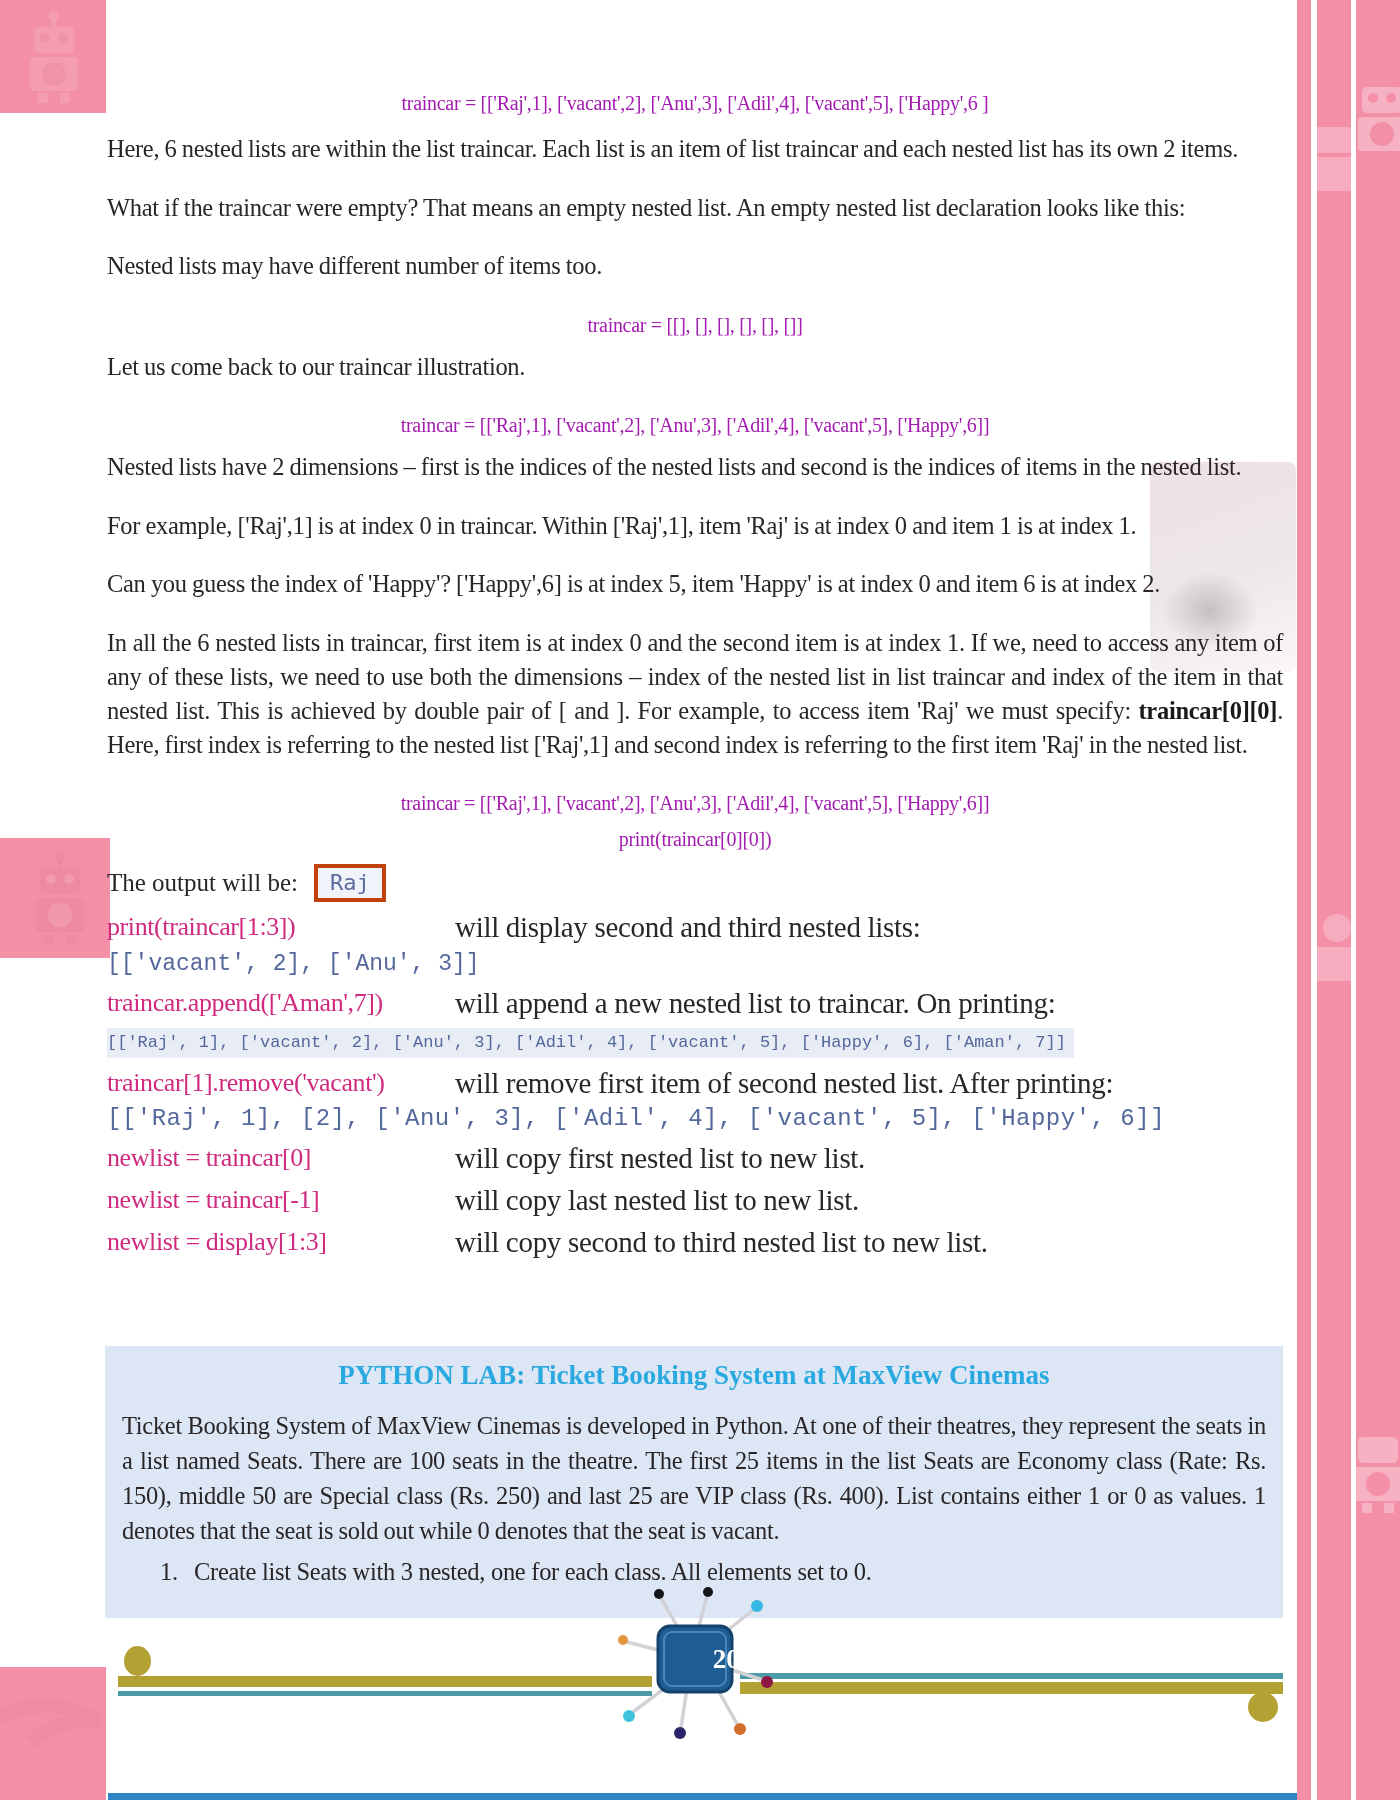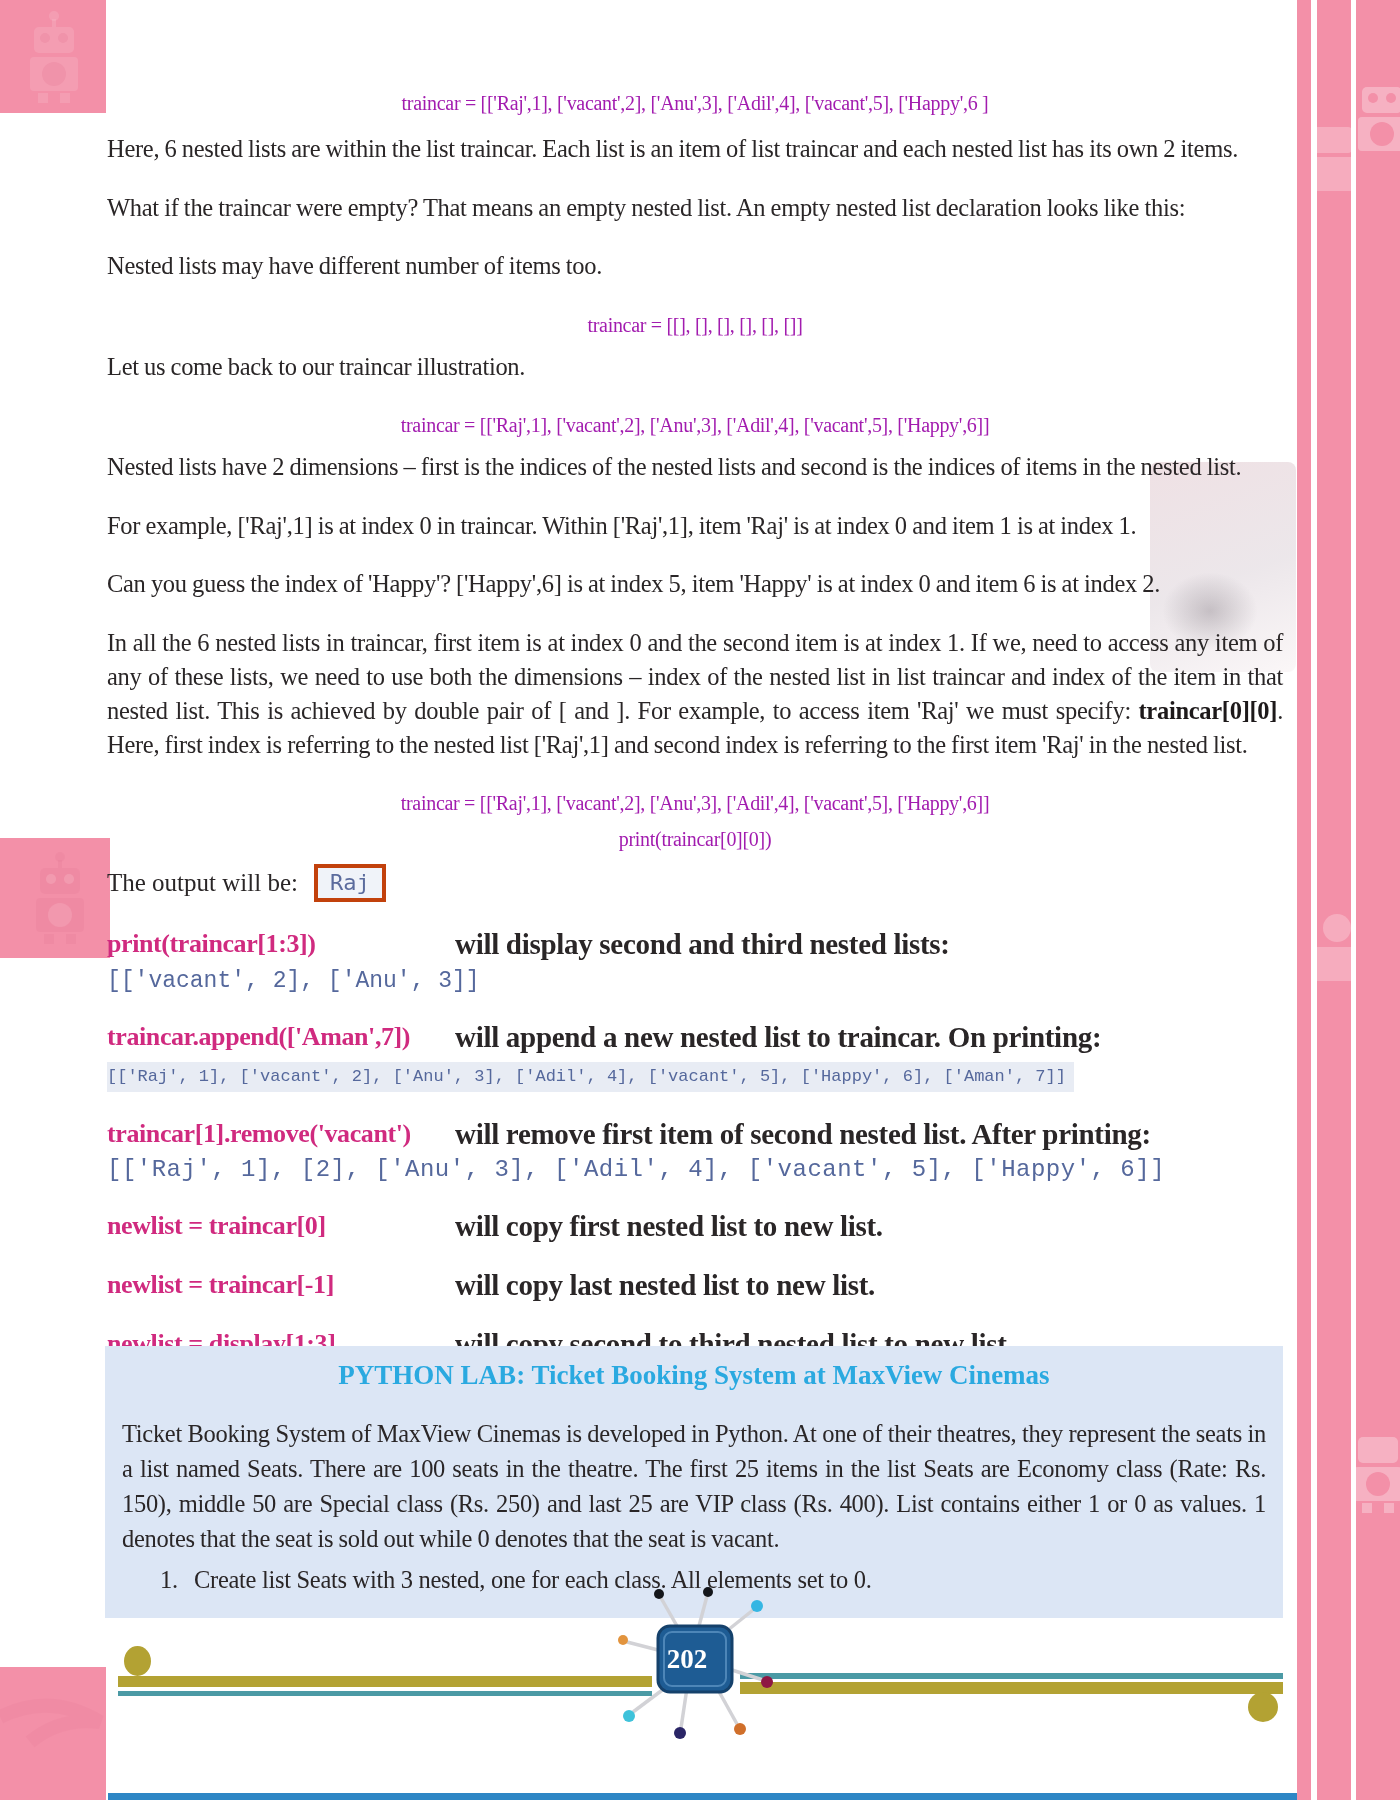--- a/index.html
+++ b/index.html
@@ -26,47 +26,47 @@
   .codeline{font-size:20px;line-height:34px;text-align:center;color:#a21caf;letter-spacing:-0.3px;}
   .bold-code{font-weight:bold;color:#1d191a;}
   .mt-first{margin-top:86px;}
   .m12{margin-top:12px;} .m8{margin-top:8px;} .m4{margin-top:4px;} .m10{margin-top:10px;}
   .m6{margin-top:6px;} .m2{margin-top:2px;}
 
   .out-row{margin-top:8px;font-size:25px;line-height:34px;display:flex;align-items:center;}
   .raj-chip{display:inline-block;margin-left:16px;font-family:"DejaVu Sans Mono",monospace;
      font-size:22px;color:#5b6b9d;background:#f0f3f9;border:4px solid #c2410c;padding:0 12px;line-height:30px;}
 
-  .cmd-row{display:flex;margin-top:25px;line-height:34px;font-weight:bold;}
+  .cmd-row{display:flex;margin-top:8px;line-height:34px;}
   .cmd-code{flex:0 0 348px;font-size:26px;color:#d02a7f;letter-spacing:-0.4px;}
   .cmd-desc{flex:1;font-size:29px;letter-spacing:-0.3px;}
   .mono-out{font-family:Liberation Mono, monospace;color:#55689c;}
   .out-a{margin-top:6px;font-size:23px;line-height:28px;}
   .out-b{margin-top:8px;font-size:17px;line-height:26px;}
   .out-b span{background:#e8ecf4;display:inline-block;padding:2px 8px 2px 0;}
   .out-c{margin-top:5px;font-size:24px;line-height:28px;letter-spacing:.5px;}
 
   
   .lab-box{position:absolute;left:105px;top:1346px;width:1178px;min-height:272px;z-index:3;
      background:#dce6f5;box-sizing:border-box;padding:12px 17px 10px 17px;}
-  .lab-title{font-size:27px;font-weight:bold;color:#2aa9e0;text-align:center;line-height:34px;margin-bottom:24px;}
+  .lab-title{font-size:27px;font-weight:bold;color:#2aa9e0;text-align:center;line-height:34px;margin-bottom:16px;}
   .lab-body{font-size:24.5px;line-height:35px;text-align:justify;letter-spacing:-0.3px;word-spacing:-0.5px;}
   .lab-item{display:flex;margin-top:8px;font-size:24.5px;line-height:32px;letter-spacing:-0.3px;}
   .lab-item .num{width:34px;margin-left:38px;}
 
   
   .bar{position:absolute;z-index:3;}
   .bar-left-olive{left:118px;top:1676px;width:534px;height:11px;background:#b3a233;}
   .bar-left-teal{left:118px;top:1691px;width:534px;height:5px;background:#4b9aa5;}
   .bar-right-teal{left:740px;top:1673px;width:543px;height:6px;background:#4b9aa5;}
   .bar-right-olive{left:740px;top:1682px;width:543px;height:12px;background:#b3a233;}
   .dot-left{position:absolute;left:124px;top:1646px;width:27px;height:30px;border-radius:50%;background:#b3a233;z-index:3;}
   .dot-right{position:absolute;left:1248px;top:1692px;width:30px;height:30px;border-radius:50%;background:#b3a233;z-index:3;}
   .chip-wrap{position:absolute;left:595px;top:1580px;width:200px;height:170px;z-index:4;}
-  .chip-label{position:absolute;left:650px;top:1626px;width:74px;height:66px;z-index:5;
+  .chip-label{position:absolute;left:696px;top:1626px;width:74px;height:66px;z-index:5;
      display:flex;align-items:center;justify-content:center;color:#ffffff;
      font-weight:bold;font-size:27px;font-family:"Liberation Serif",serif;}
 </style>
 </head>
 <body>
 
 <div class="pink-block" style="left:0;top:0;width:106px;height:113px;">
   <svg class="robot-art" style="left:14px;top:10px;" width="80" height="95" viewBox="0 0 80 95">
     <g fill="rgba(255,255,255,0.35)">
       <circle cx="40" cy="6" r="5"></circle>

